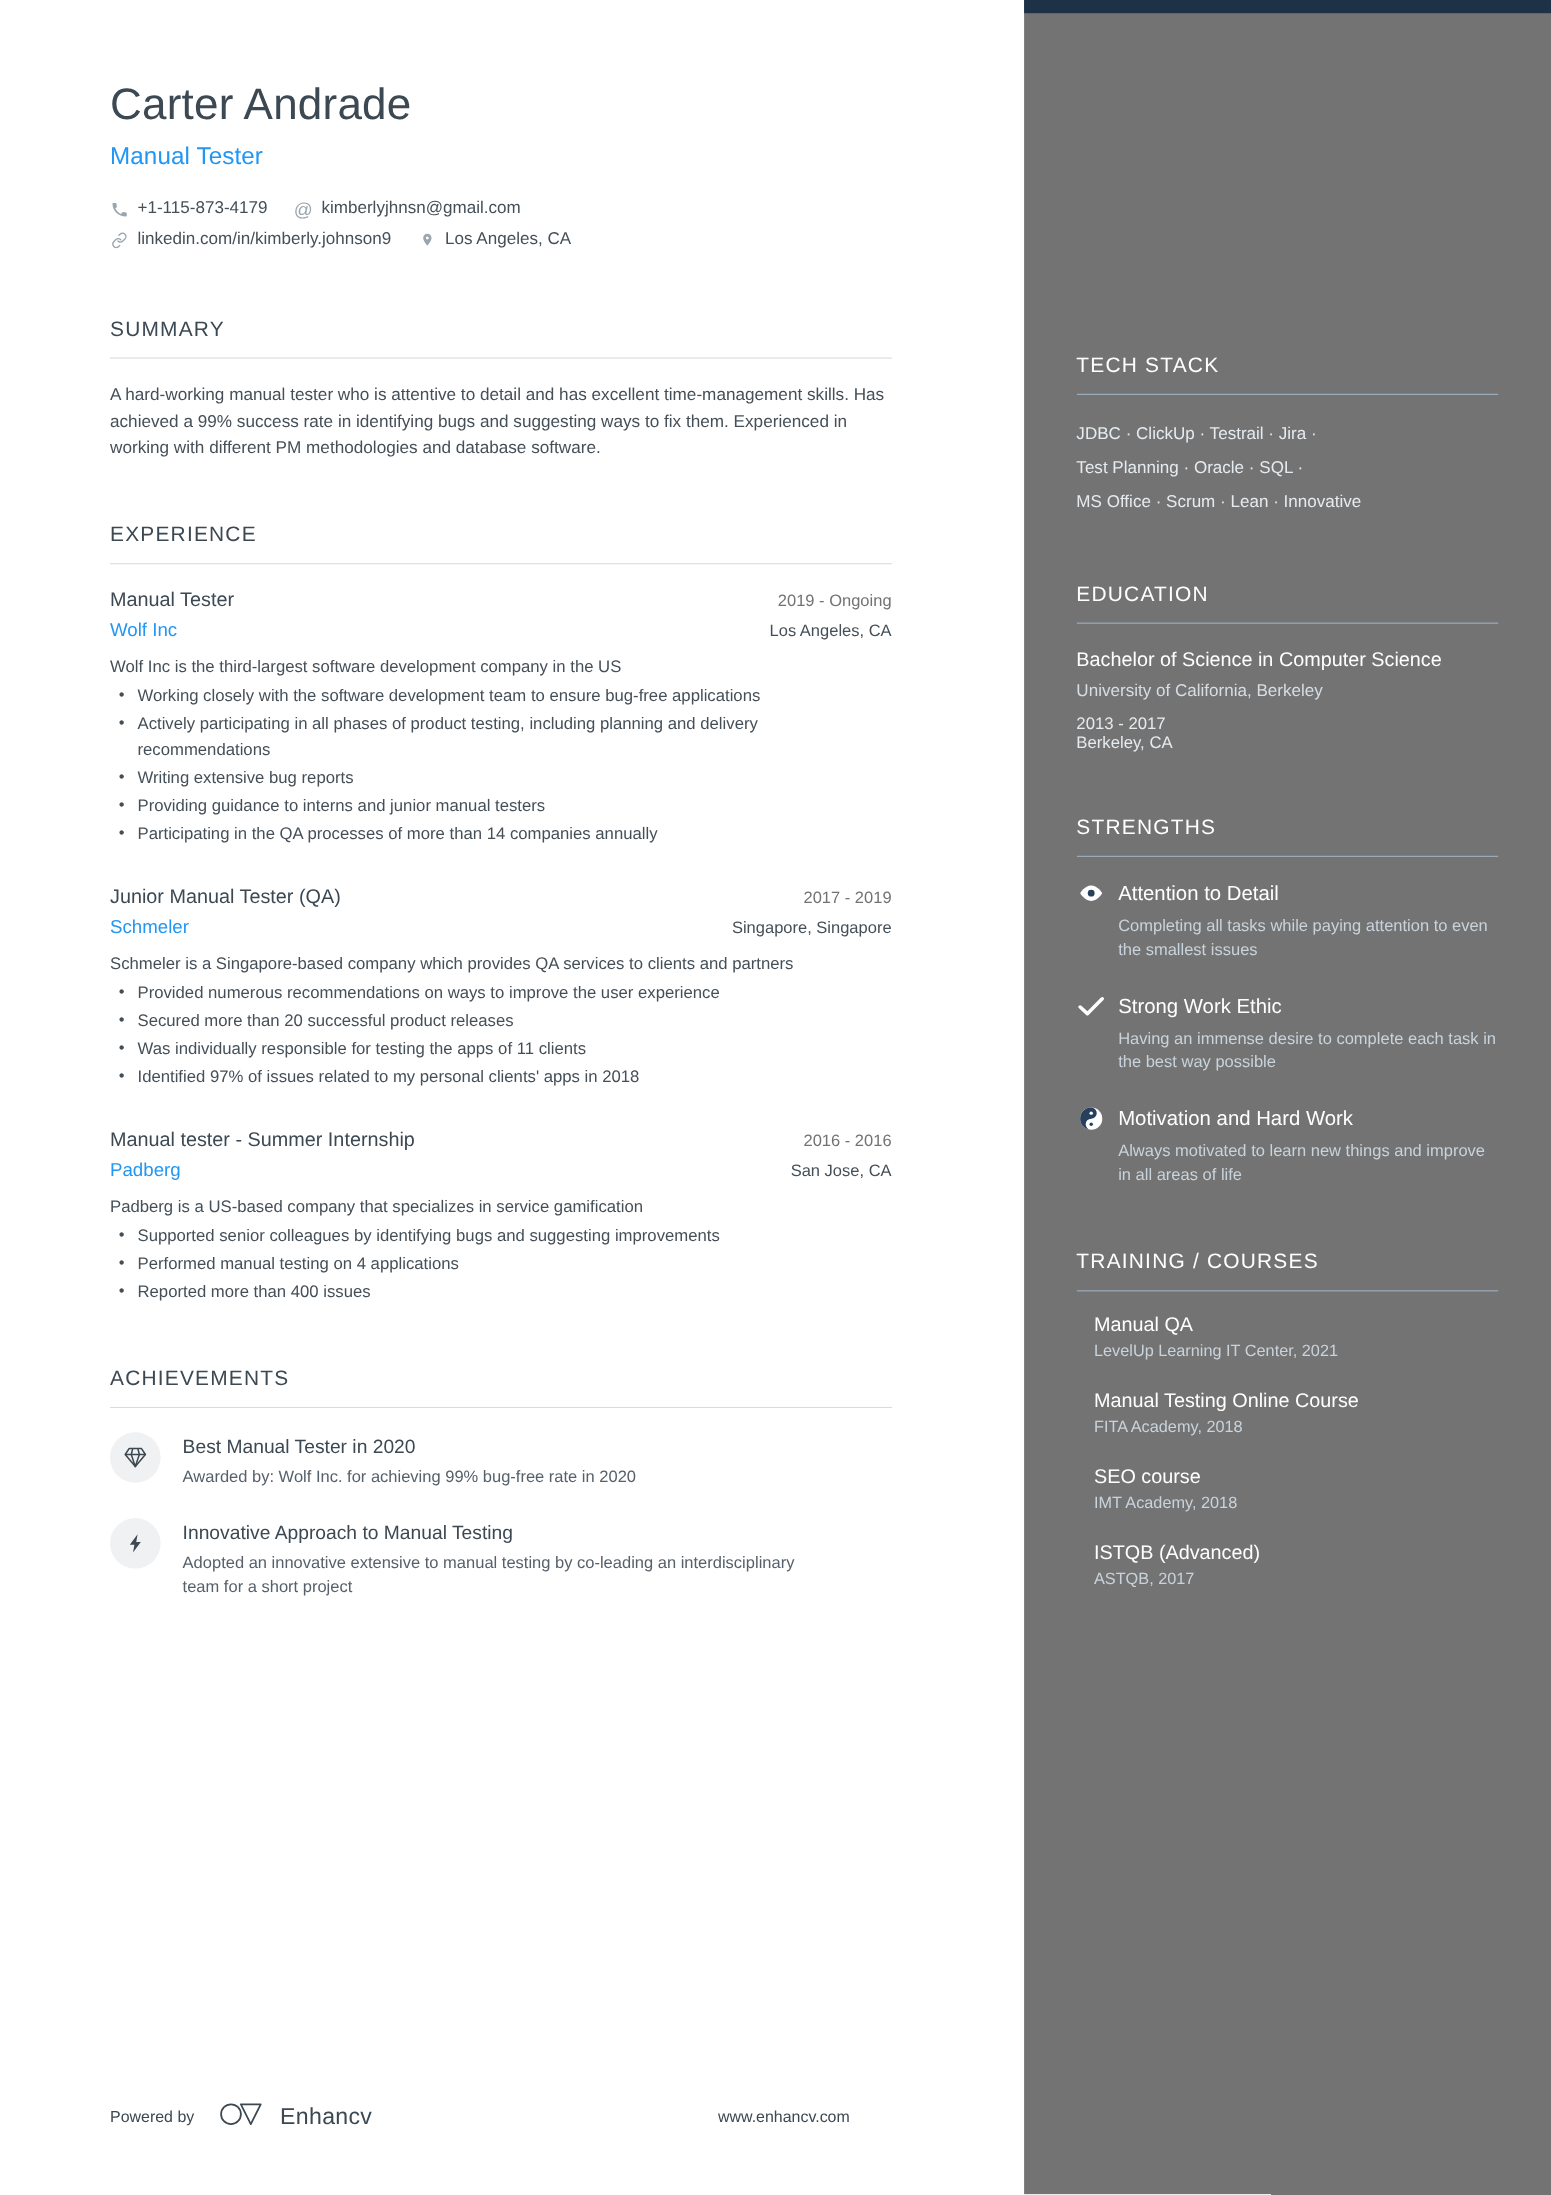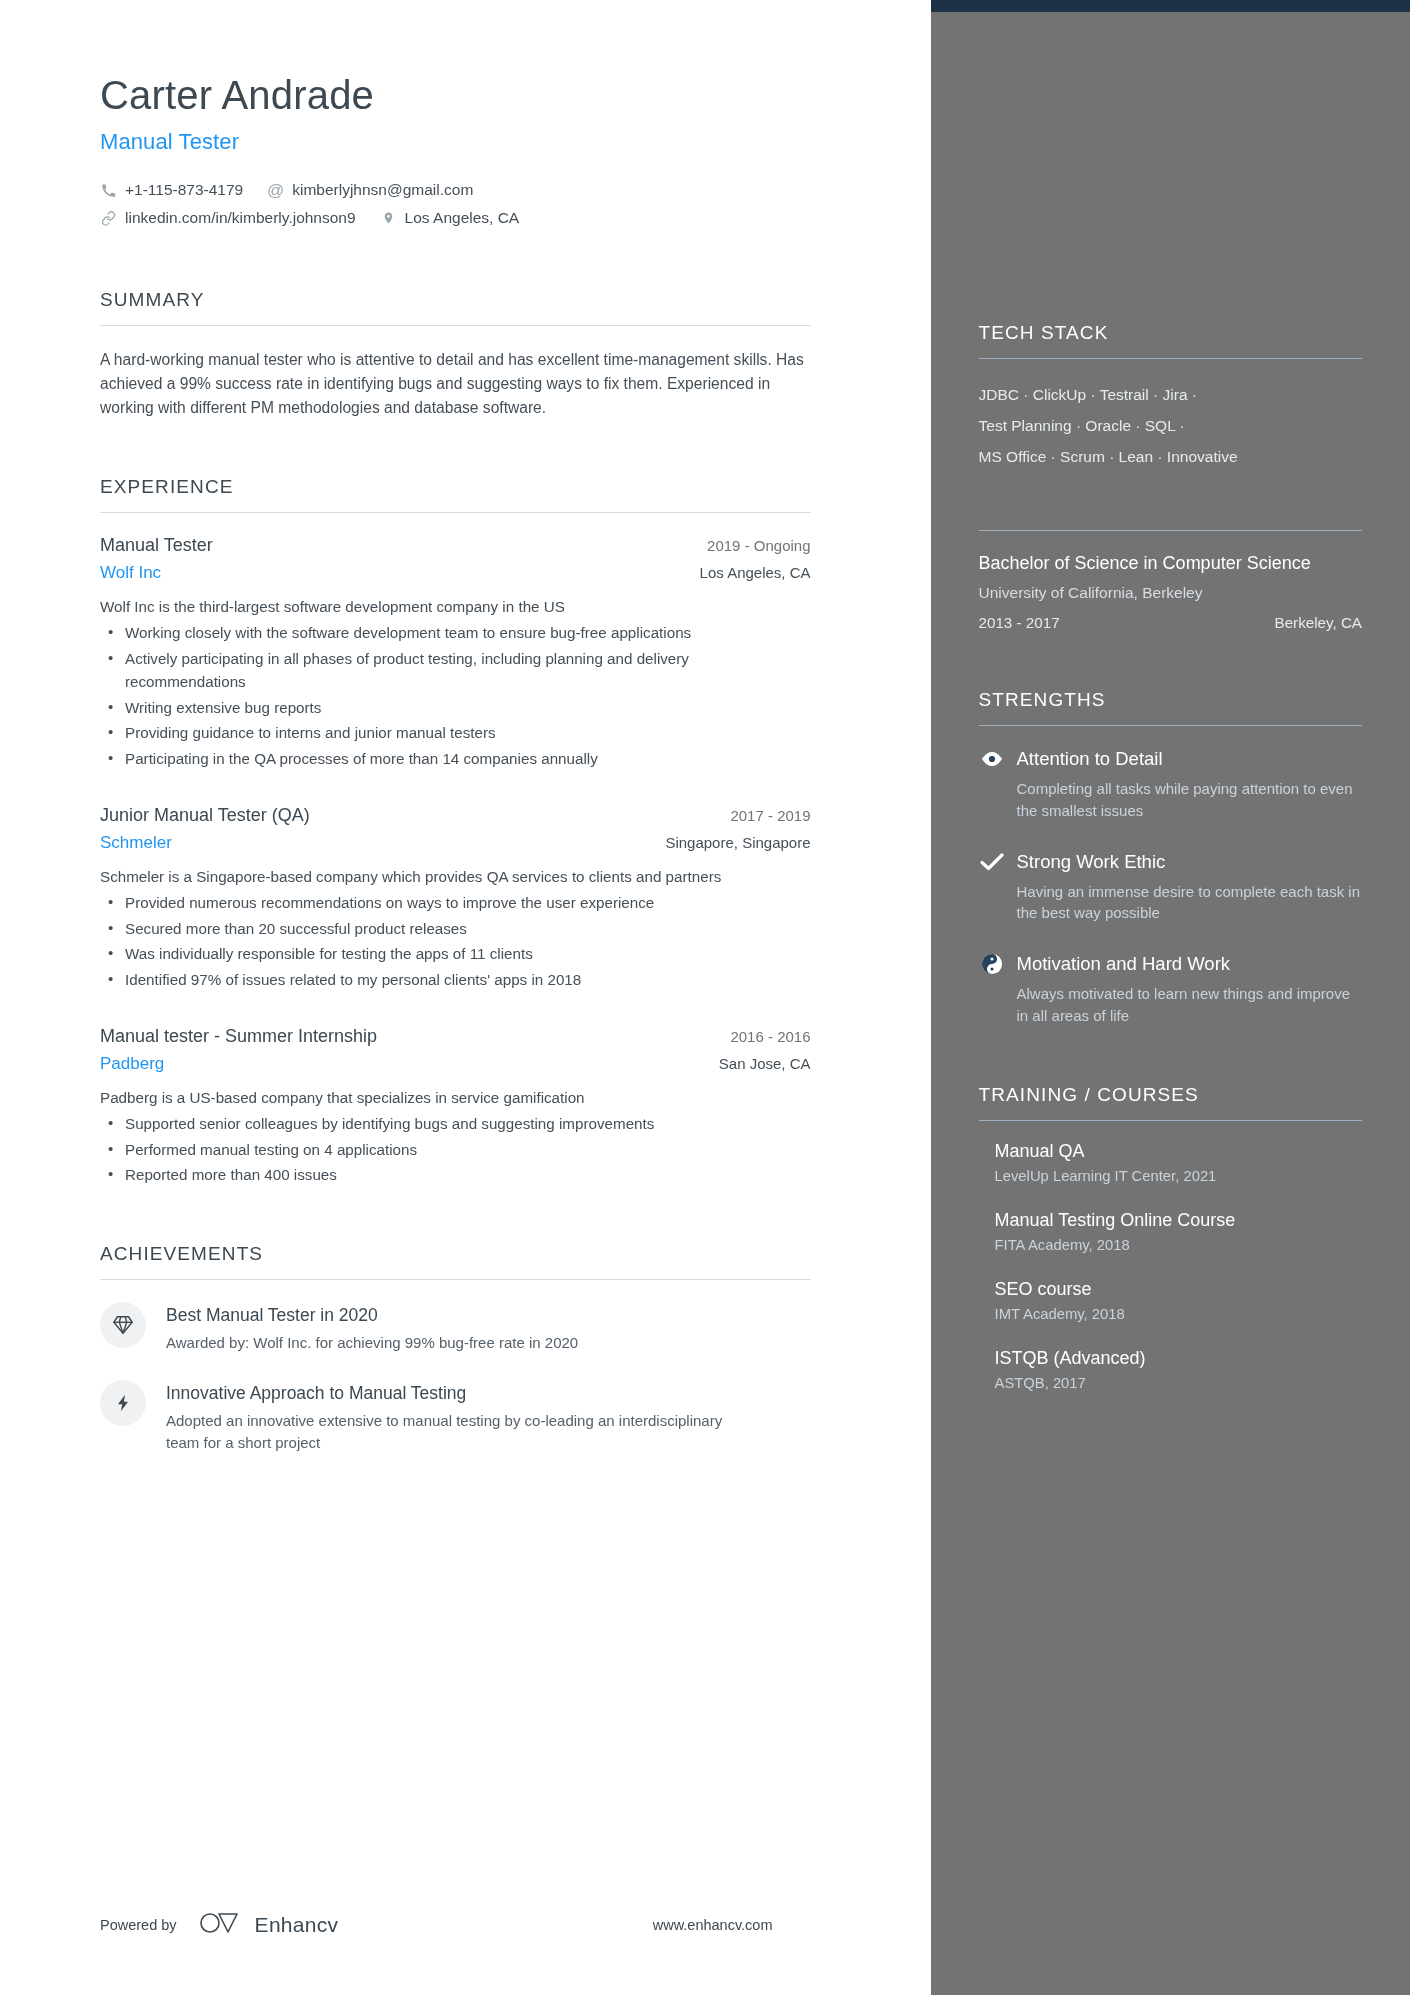--- a/index.html
+++ b/index.html
@@ -265,20 +265,21 @@
   .edu-school {
     font-size: 15.5px;
     color: #d6dde3;
     margin-bottom: 12px;
   }
   .edu-meta {
     display: flex;
     justify-content: space-between;
     font-size: 15.2px;
     color: #e6ebef;
+    flex-direction: column;
   }
 
   .strength {
     margin-bottom: 28px;
   }
   .strength:last-child { margin-bottom: 0; }
   .strength-head {
     display: flex;
     align-items: center;
   }
@@ -481,20 +482,21 @@
 
     <div class="side-sec first">
       <div class="side-title">TECH STACK</div>
       <div class="side-rule"></div>
       <div class="tech-line">JDBC · ClickUp · Testrail · Jira ·</div>
       <div class="tech-line">Test Planning · Oracle · SQL ·</div>
       <div class="tech-line">MS Office · Scrum · Lean · Innovative</div>
     </div>
 
     <div class="side-sec">
+      <div class="side-title">EDUCATION</div>
       <div class="side-rule"></div>
       <div class="edu-degree">Bachelor of Science in Computer Science</div>
       <div class="edu-school">University of California, Berkeley</div>
       <div class="edu-meta">
         <span>2013 - 2017</span>
         <span>Berkeley, CA</span>
       </div>
     </div>
 
     <div class="side-sec">

